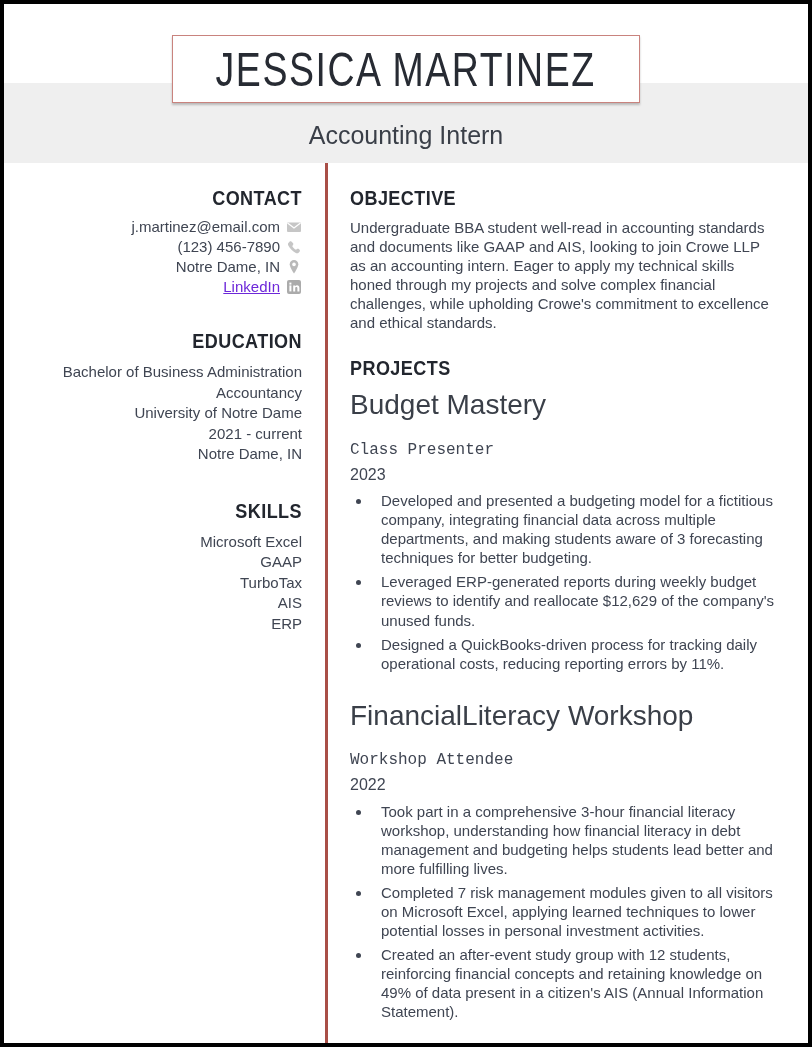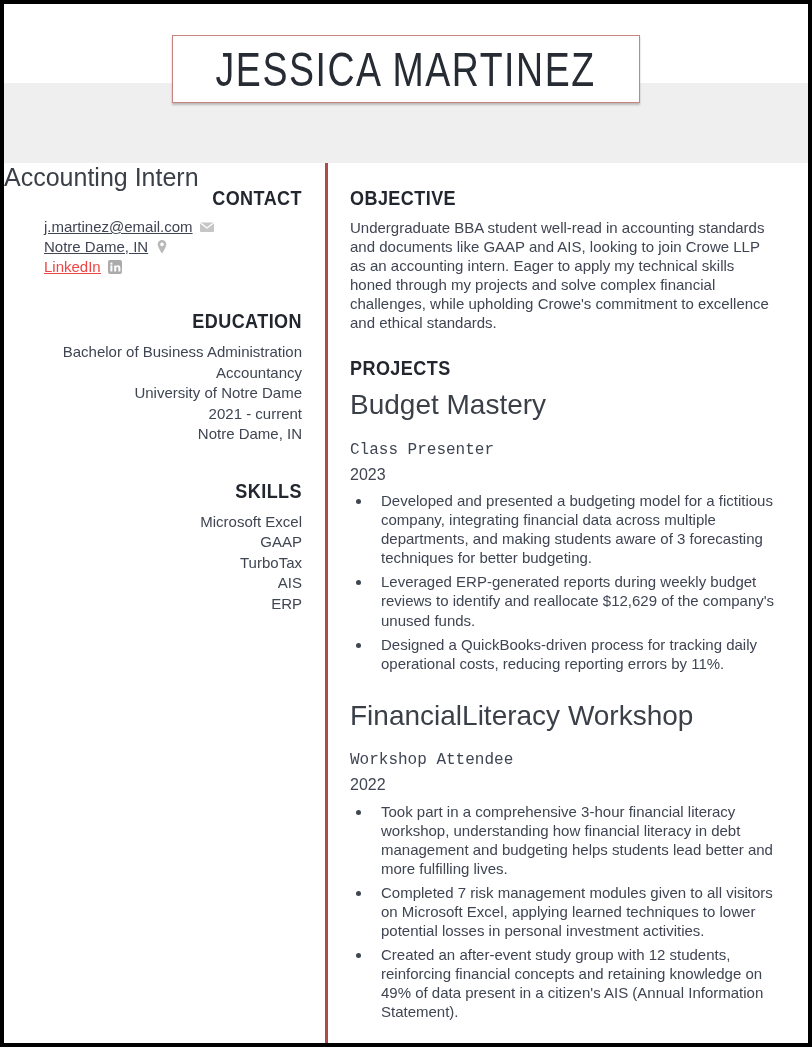--- a/index.html
+++ b/index.html
@@ -28,21 +28,21 @@
     display:flex; align-items:center; justify-content:center;
     z-index:2;
   }
   .name {
     font-size:48px; font-weight:400; color:#272b33;
     letter-spacing:2px; white-space:nowrap;
     transform:scaleX(0.78);
   }
   .subtitle {
     position:absolute; left:0; top:117px; width:100%;
-    font-size:25px; color:#3a3f48; z-index:2;margin-top:42px;
+    text-align:center; font-size:25px; color:#3a3f48; z-index:2;
   }
 
   
   .columns { flex:1 1 auto; display:flex; align-items:stretch; }
   .sidebar {
     width:258px; flex:0 0 auto;
     padding:25px 23px 0 40px;
     text-align:right; color:#3f4552; font-size:15px;
   }
   .divider { width:3px; flex:0 0 auto; background:#a94f47; }
@@ -54,26 +54,26 @@
 
   .sec-h {
     font-weight:700; font-size:20px; color:#22262e;
     letter-spacing:0.5px; line-height:1;
   }
   .sidebar .sec-h { transform:scaleX(0.9); transform-origin:right center; }
   .main .sec-h { transform:scaleX(0.9); transform-origin:left center; }
 
   
   .contact-row {
-    display:flex; align-items:center;
-    gap:6px; margin-bottom:4px; line-height:16px;text-decoration:underline;
+    display:flex; justify-content:flex-end; align-items:center;
+    gap:6px; margin-bottom:4px; line-height:16px;
   }
   .contact-list { margin-top:11px; }
   .icon { width:16px; height:16px; flex:0 0 auto; display:inline-block; }
-  .link { color:#ef4444; text-decoration:underline; cursor:pointer; }
+  .link { color:#6d28d9; text-decoration:underline; cursor:pointer; }
   .edu { margin-top:36px; }
   .edu-lines { margin-top:11px; line-height:1.37; }
   .skills { margin-top:36px; }
   .skills-list { margin-top:11px; line-height:1.37; }
 
   
   .objective-text { margin-top:10px; line-height:1.27; }
   .projects-h { margin-top:26px; }
   .proj-title { font-size:28px; color:#3a3f48; margin-top:10px; line-height:1.2; }
   .proj-role { font-size:16px; margin-top:19px; line-height:1.2;font-family:Liberation Mono, monospace; }
@@ -105,20 +105,28 @@
         <div class="contact-row">
           <span>j.martinez@email.com</span>
           <span class="icon">
             <svg viewBox="0 0 16 16" width="16" height="16">
                 <rect x="1" y="3.5" width="14" height="9.5" rx="1" fill="#c6c6c6"></rect>
                 <polyline points="1.5,4 8,9 14.5,4" fill="none" stroke="#ffffff" stroke-width="1.3"></polyline>
               </svg>
           </span>
         </div>
         <div class="contact-row">
+          <span>(123) 456-7890</span>
+          <span class="icon">
+            <svg viewBox="0 0 16 16" width="16" height="16">
+                <path fill="#c6c6c6" d="M12.9 10.1c-.6-.6-1.5-.6-2.1 0l-.7.7c-1.6-.9-3-2.3-3.9-3.9l.7-.7c.6-.6.6-1.5 0-2.1L5.6 2.8c-.6-.6-1.5-.6-2.1 0l-.9.9c-.7.7-.8 1.8-.3 2.8 1.7 3.2 4.3 5.8 7.5 7.5 1 .5 2.1.4 2.8-.3l.9-.9c.6-.6.6-1.5 0-2.1l-.6-.6z"></path>
+              </svg>
+          </span>
+        </div>
+        <div class="contact-row">
           <span>Notre Dame, IN</span>
           <span class="icon">
             <svg viewBox="0 0 16 16" width="16" height="16">
                 <path fill="#b9b9b9" d="M8 1C5.6 1 3.7 2.9 3.7 5.3 3.7 8.5 8 14.5 8 14.5s4.3-6 4.3-9.2C12.3 2.9 10.4 1 8 1z"></path>
                 <circle cx="8" cy="5.4" r="1.8" fill="#ffffff"></circle>
               </svg>
           </span>
         </div>
         <div class="contact-row">
           <span class="link">LinkedIn</span>

